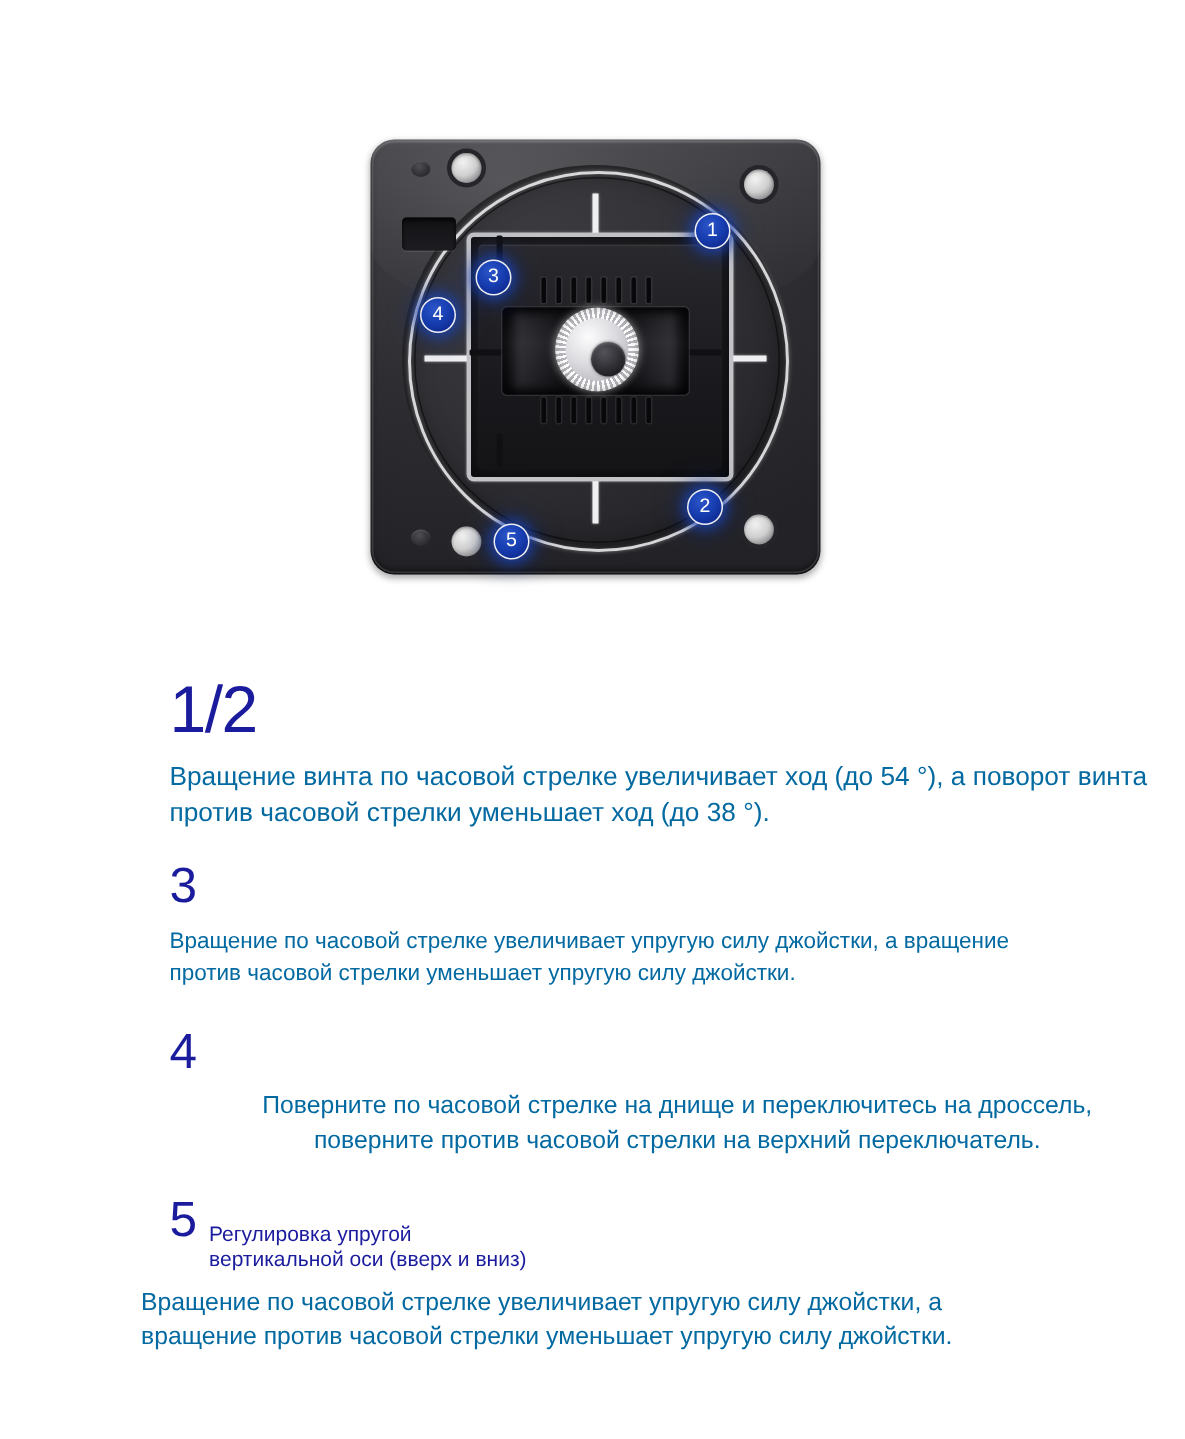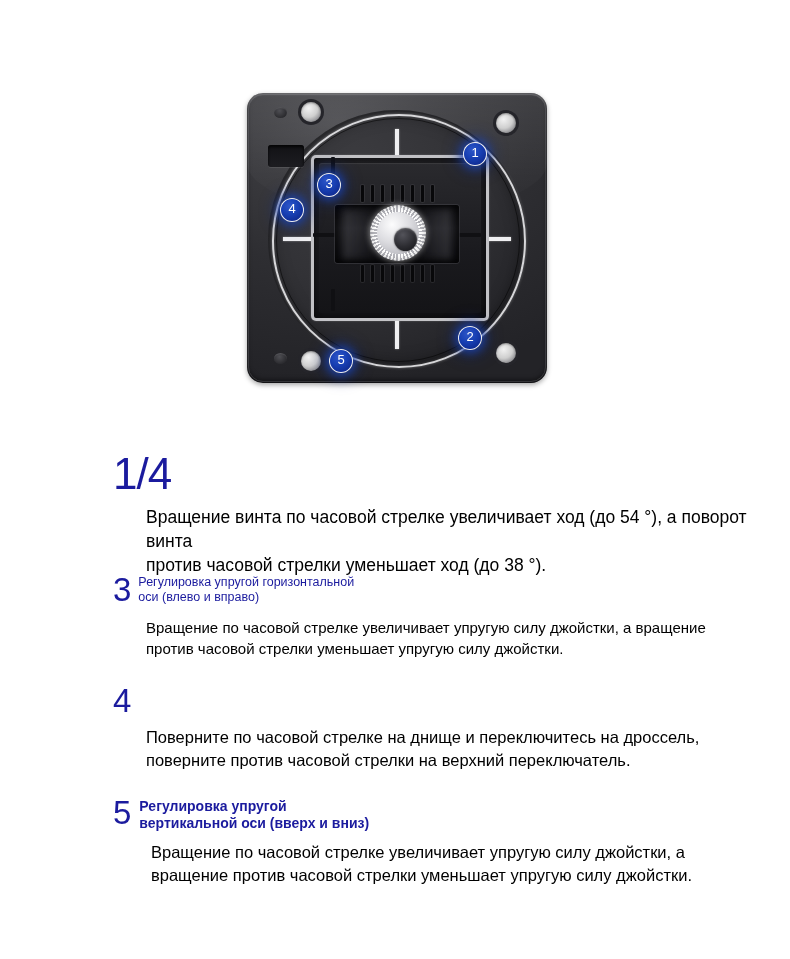--- a/index.html
+++ b/index.html
@@ -253,23 +253,22 @@
     color: #1b1b9e;
     font-weight: normal;
     letter-spacing: -1px;
     white-space: nowrap;
   }
   .sec-label {
     color: #1b1b9e;
     white-space: pre-line;
   }
   .sec-body {
-    color: #000000;
+    color: #0369a1;
     white-space: pre-line;
-    margin-left: 33px;
   }
 
   
   #section-1-2            { top: 14px; }
   #section-1-2 .sec-head  { padding-left: 113px; }
   #section-1-2 .sec-num   { font-size: 44px; line-height: 44px; margin-top: -2px; }
   #section-1-2 .sec-label { font-size: 17px; line-height: 20px; margin-left: 9px; margin-top: 2px; }
   #section-1-2 .sec-body  { padding-left: 113px; margin-top: 9px; font-size: 17.5px; line-height: 24px; }
 
   
@@ -277,28 +276,28 @@
   #section-3 .sec-head  { padding-left: 113px; }
   #section-3 .sec-num   { font-size: 33px; line-height: 33px; }
   #section-3 .sec-label { font-size: 12.5px; line-height: 15px; margin-left: 8px; margin-top: 2px; }
   #section-3 .sec-body  { padding-left: 113px; margin-top: 11px; font-size: 15px; line-height: 21px; }
 
   
   #section-4            { top: 244px; }
   #section-4 .sec-head  { padding-left: 113px; }
   #section-4 .sec-num   { font-size: 33px; line-height: 33px; }
   #section-4 .sec-label { font-size: 15px; line-height: 17px; margin-left: 9px; margin-top: 2px; }
-  #section-4 .sec-body  { padding-left: 113px; margin-top: 9px; font-size: 16.5px; line-height: 23px; }
+  #section-4 .sec-body  { padding-left: 113px; margin-top: 9px; font-size: 16.5px; line-height: 23px; text-align: center; }
 
   
   #section-5            { top: 356px; }
   #section-5 .sec-head  { padding-left: 113px; }
   #section-5 .sec-num   { font-size: 33px; line-height: 33px; }
-  #section-5 .sec-label { font-size: 14px; line-height: 17px; margin-left: 9px; margin-top: 2px; font-weight: bold; }
-  #section-5 .sec-body  { padding-left: 118px; margin-top: 9px; font-size: 16.5px; line-height: 23px; }
+  #section-5 .sec-label { font-size: 14px; line-height: 17px; margin-left: 9px; margin-top: 18px; }
+  #section-5 .sec-body  { padding-left: 94px; margin-top: 9px; font-size: 16.5px; line-height: 23px; }
 </style>
 </head>
 <body>
 
 <div id="product-figure">
   <div class="plate">
     <div class="plate-edge"></div>
     <div class="plate-sheen"></div>
 
     <div class="ring-outer"></div>
@@ -363,31 +362,29 @@
     <div class="badge b3">3</div>
     <div class="badge b4">4</div>
     <div class="badge b5">5</div>
   </div>
 </div>
 
 <div id="instructions">
 
   <div class="section" id="section-1-2">
     <div class="sec-head">
-      <div class="sec-num">1/4</div>
+      <div class="sec-num">1/2</div>
     </div>
     <div class="sec-body">Вращение винта по часовой стрелке увеличивает ход (до 54 °), а поворот винта
 против часовой стрелки уменьшает ход (до 38 °).</div>
   </div>
 
   <div class="section" id="section-3">
     <div class="sec-head">
       <div class="sec-num">3</div>
-      <div class="sec-label">Регулировка упругой горизонтальной
-оси (влево и вправо)</div>
     </div>
     <div class="sec-body">Вращение по часовой стрелке увеличивает упругую силу джойстки, а вращение
 против часовой стрелки уменьшает упругую силу джойстки.</div>
   </div>
 
   <div class="section" id="section-4">
     <div class="sec-head">
       <div class="sec-num">4</div>
     </div>
     <div class="sec-body">Поверните по часовой стрелке на днище и переключитесь на дроссель,

